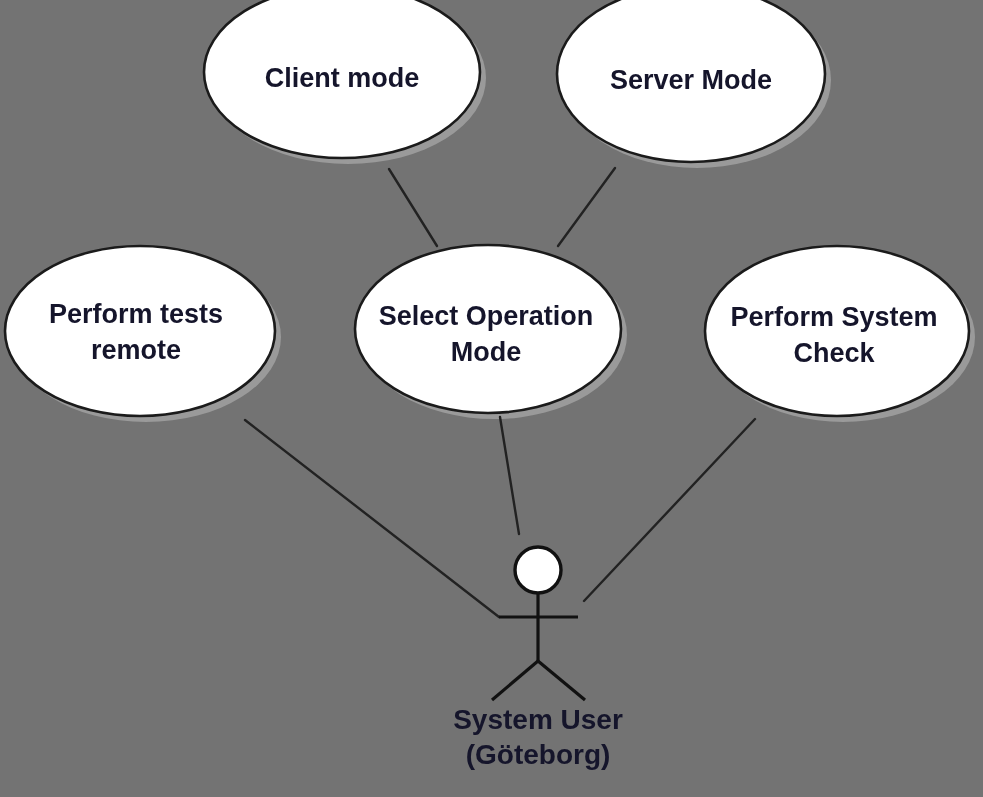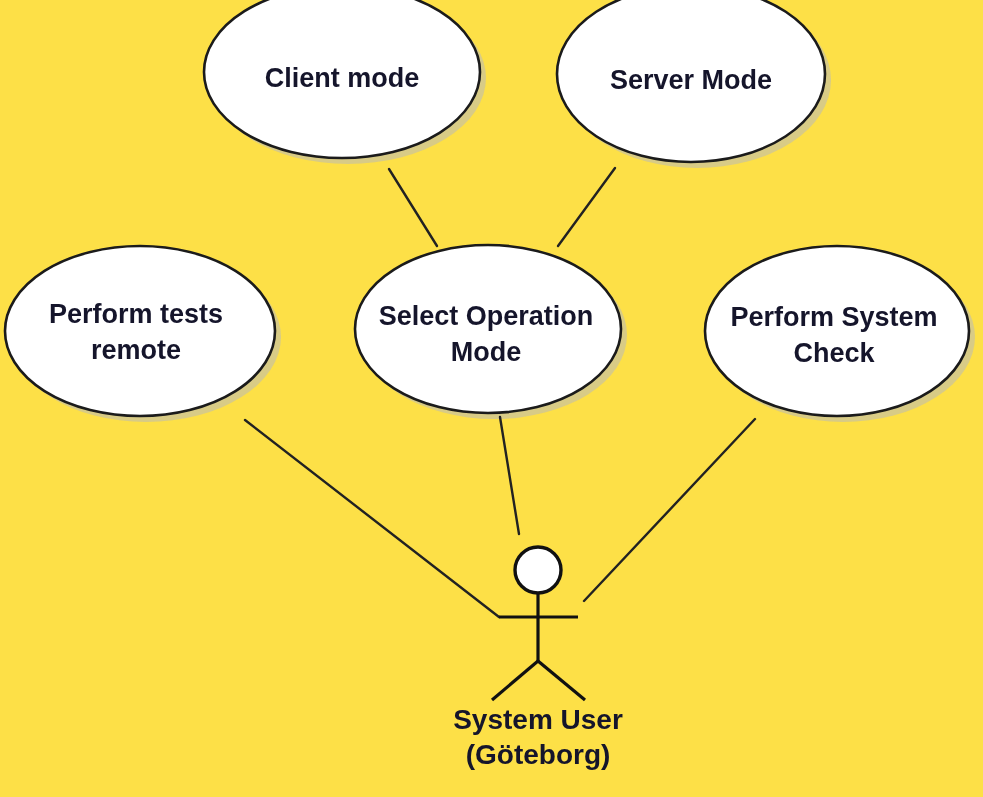--- a/index.html
+++ b/index.html
@@ -8,21 +8,21 @@
     padding: 0;
     background: #ffffff;
   }
   body {
     font-family: "Liberation Sans", sans-serif;
   }
   #diagram-root {
     position: relative;
     width: 983px;
     height: 797px;
-    background: #fde047;
+    background: #737373;
     overflow: hidden;
   }
   #uml-svg {
     position: absolute;
     top: 0;
     left: 0;
     width: 983px;
     height: 797px;
     display: block;
   }

